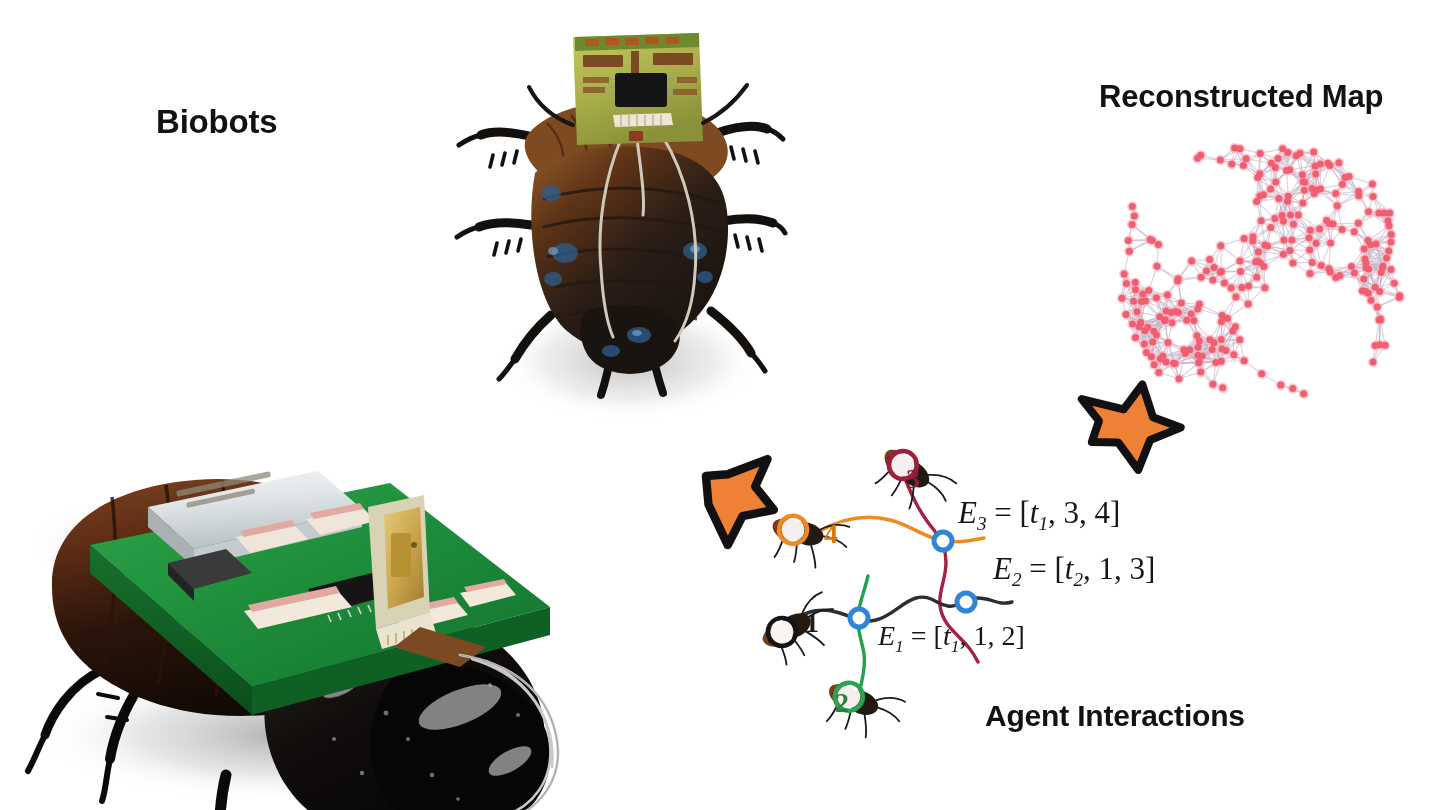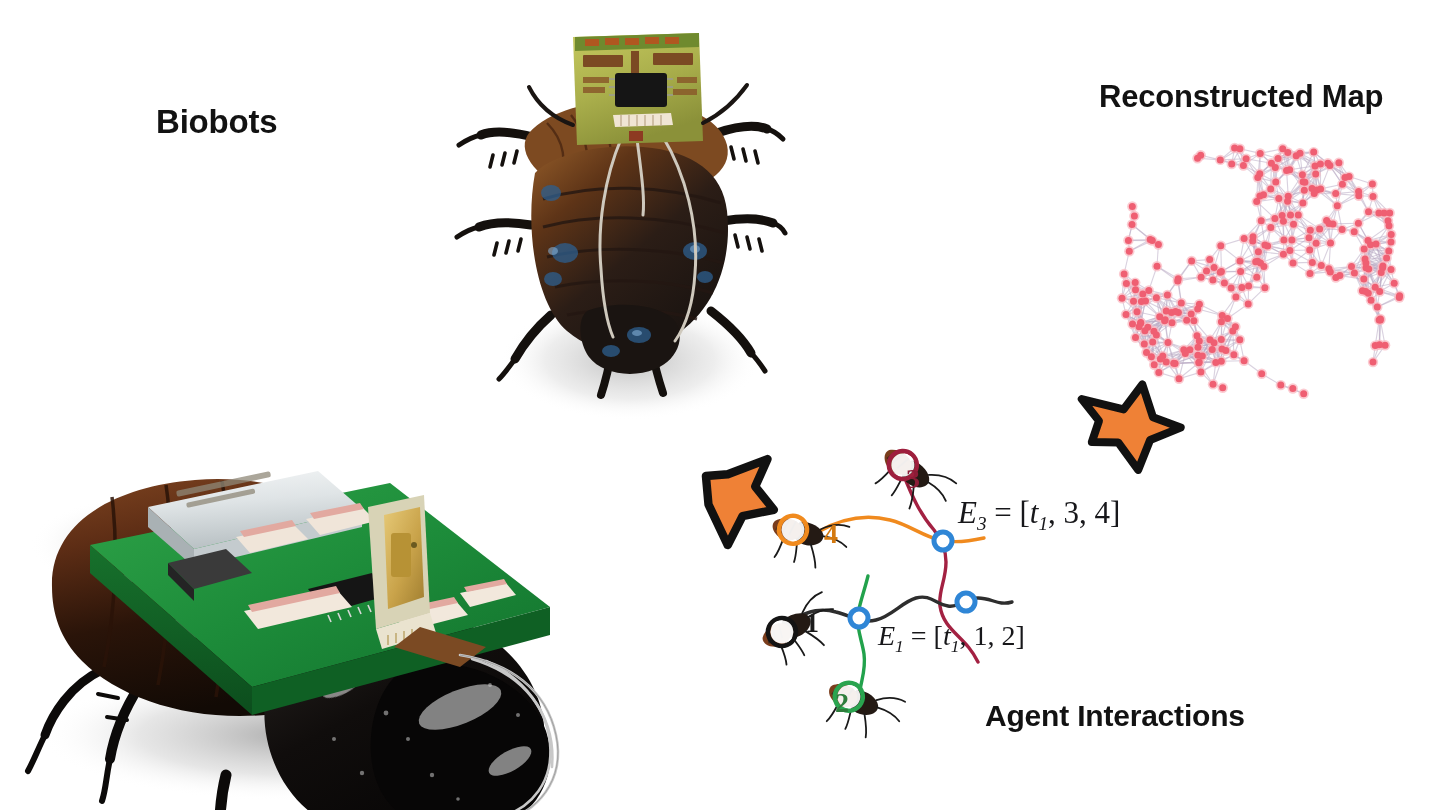--- a/index.html
+++ b/index.html
@@ -486,20 +486,23 @@
     </svg>
   </div>
 
   <div class="agent-num" style="left:797px;top:607px;width:30px;font-size:28px;color:#1b1b1b;">1</div>
   <div class="agent-num" style="left:827px;top:687px;width:30px;font-size:28px;color:#2e7d3c;">2</div>
   <div class="agent-num" style="left:898px;top:463px;width:30px;font-size:28px;color:#8d1c37;">3</div>
   <div class="agent-num" style="left:816px;top:518px;width:30px;font-size:28px;color:#d4790f;">4</div>
 
   <div class="eqn" id="eq3">
     E<sub>3</sub><span class="up">&nbsp;=&nbsp;[</span>t<sub>1</sub><span class="up">,&nbsp;3,&nbsp;4]</span>
+  </div>
+  <div class="eqn" id="eq2">
+    E<sub>2</sub><span class="up">&nbsp;=&nbsp;[</span>t<sub>2</sub><span class="up">,&nbsp;1,&nbsp;3]</span>
   </div>
   <div class="eqn" id="eq1">
     E<sub>1</sub><span class="up">&nbsp;=&nbsp;[</span>t<sub>1</sub><span class="up">,&nbsp;1,&nbsp;2]</span>
   </div>
 
   <div class="heading" id="title-agents">Agent Interactions</div>
 
   <div class="heading" id="title-map">Reconstructed Map</div>
 
   <div class="photo" style="left:1105px;top:135px;width:310px;height:275px;">

